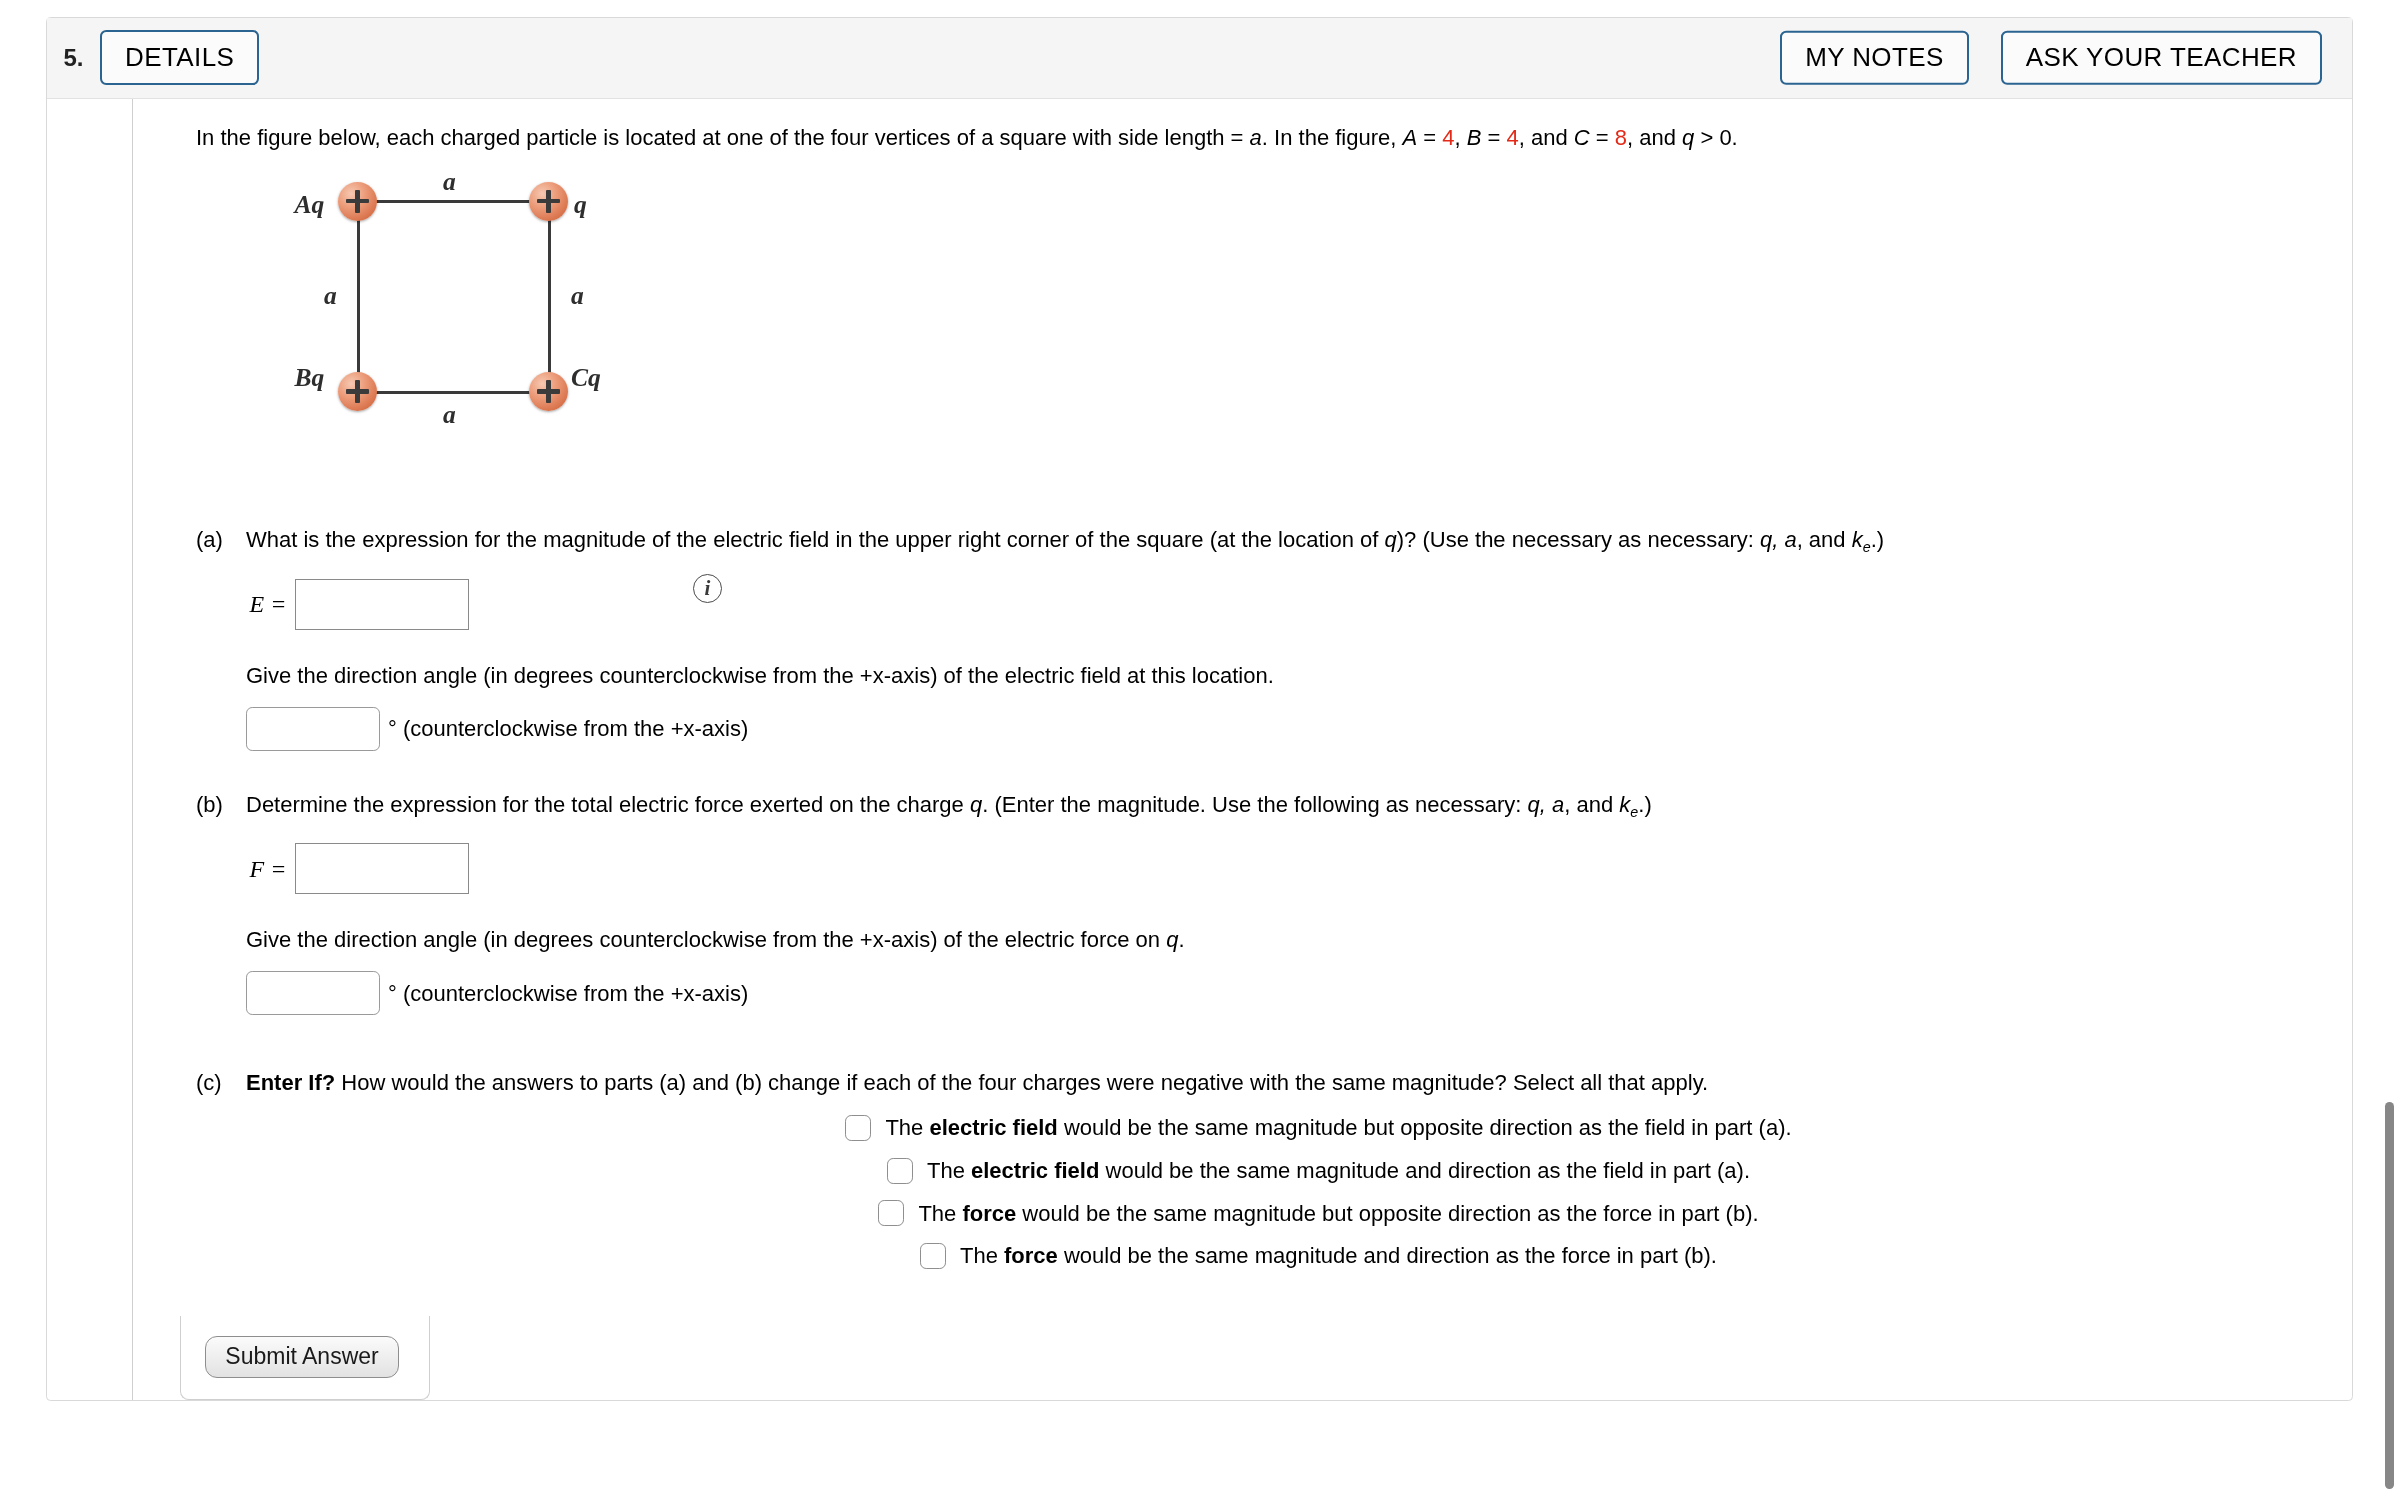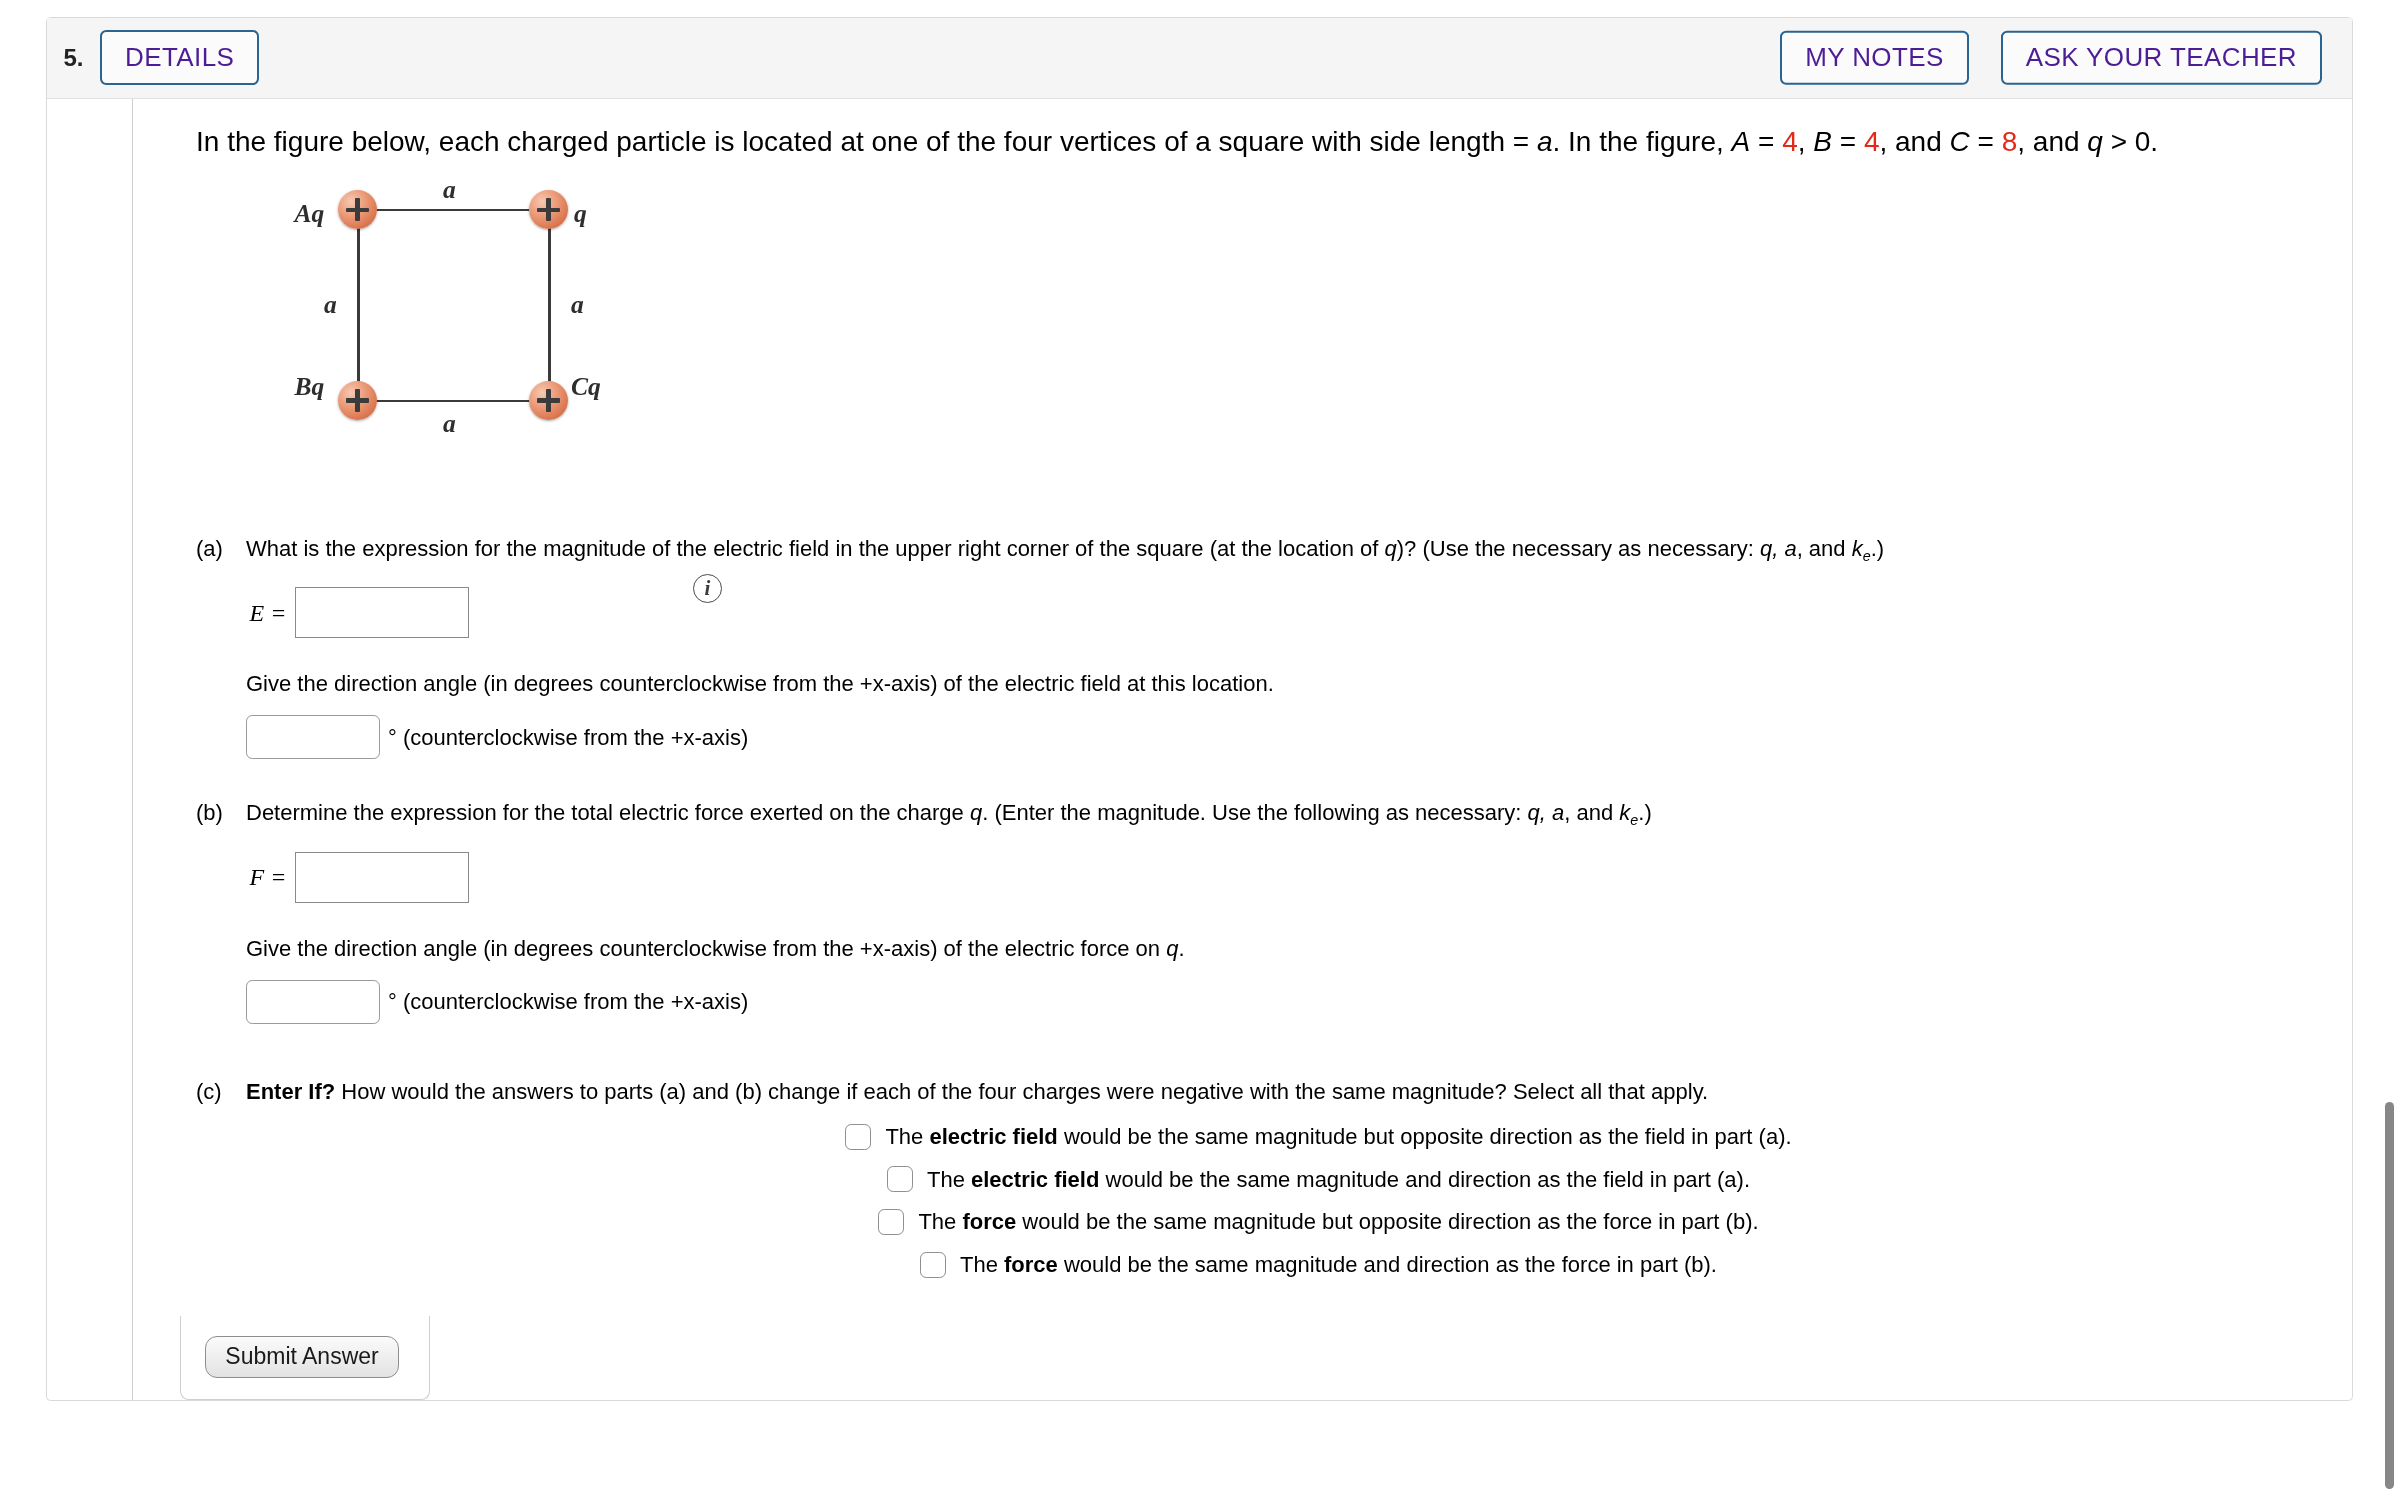--- a/index.html
+++ b/index.html
@@ -37,21 +37,21 @@
   .q-number{
     width:53px;
     text-align:center;
     font-weight:bold;
     font-size:24px;
     color:#222;
     margin-left:0px;
   }
   .hdr-btn{
     font-family:"Liberation Sans", sans-serif;
-    color:#4c1d95;
+    color:#000000;
     background:#fbfbfb;
     border:2.6px solid #2b6491;
     border-radius:6.2px;
     font-size:26px;
     letter-spacing:0.4px;
     padding:11.4px 23px 13px 23px;
     cursor:pointer;
     line-height:1;
     white-space:nowrap;
   }
@@ -74,21 +74,21 @@
     border-right:0.9px solid #cfcfcf;
     flex:0 0 85px;
   }
   .q-content{
     flex:1 1 auto;
     padding:23px 0 0 26px;
     box-sizing:border-box;
   }
 
   .intro{
-    font-size:28px;
+    font-size:22px;
     line-height:1.45;
     margin:0 0 0 37px;
   }
   .red{color:#e32a18;}
   .it{font-style:italic;}
   .sub{font-size:0.65em; vertical-align:-0.35em;}
 
   
   .figure-wrap{
     margin:24.6px 0 0 132px;

